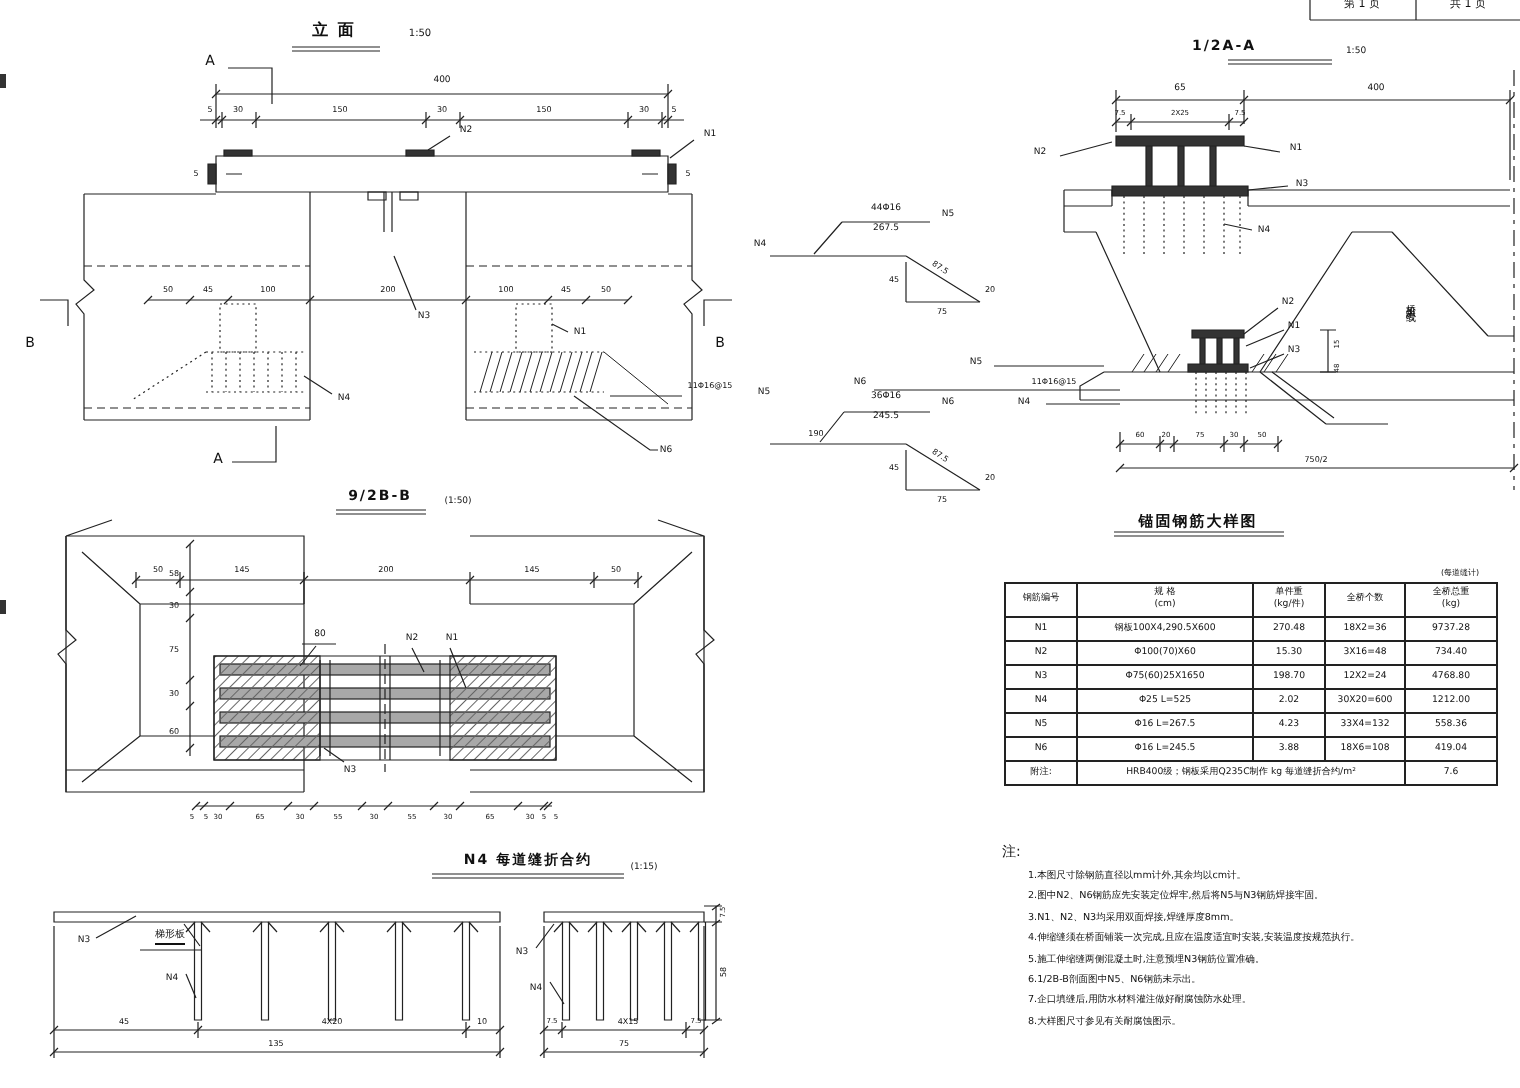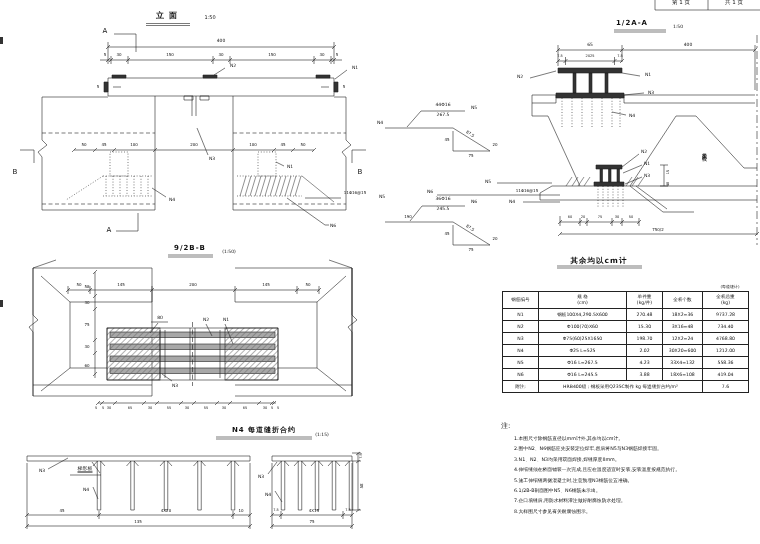--- a/index.html
+++ b/index.html
@@ -134,24 +134,24 @@
 
 <span class="vtitle" style="left:167px;top:15px;font-size:8px;">立 面</span>
 <span class="vscale" style="left:210px;top:17px;font-size:5px;">1:50</span>
 
 <span class="vtitle" style="left:190px;top:248px;font-size:7px;">9/2B-B</span>
 <span class="vscale" style="left:229px;top:251px;font-size:4.5px;">(1:50)</span>
 
 <span class="vtitle" style="left:264px;top:430px;font-size:7px;">N4 每道缝折合约</span>
 <span class="vscale" style="left:322px;top:434px;font-size:4.5px;">(1:15)</span>
 
-<span class="vtitle" style="left:632px;top:23px;font-size:7px;">1/2A-A</span>
+<span class="vtitle" style="left:612px;top:23px;font-size:7px;">1/2A-A</span>
 <span class="vscale" style="left:678px;top:26px;font-size:4.5px;">1:50</span>
 
-<span class="vtitle" style="left:599px;top:261px;font-size:7.5px;">其余均以cm计</span>
+<span class="vtitle" style="left:599px;top:261px;font-size:7.5px;">锚固钢筋大样图</span>
 <span class="vscale" style="left:730px;top:286px;font-size:4px;">(每道缝计)</span>
 
 <span class="cell" style="left:681px;top:2px;font-size:5.5px;">第 1 页</span>
 <span class="cell" style="left:734px;top:2px;font-size:5.5px;">共 1 页</span>
 
 <div id="labels">
       <span class="lbl" style="left: 221px; top: 41px; font-size: 4.5px;">400</span>
       <span class="lbl" style="left: 105px; top: 55px; font-size: 4px;">5</span>
       <span class="lbl" style="left: 119px; top: 55px; font-size: 4px;">30</span>
       <span class="lbl" style="left: 170px; top: 55px; font-size: 4px;">150</span>

